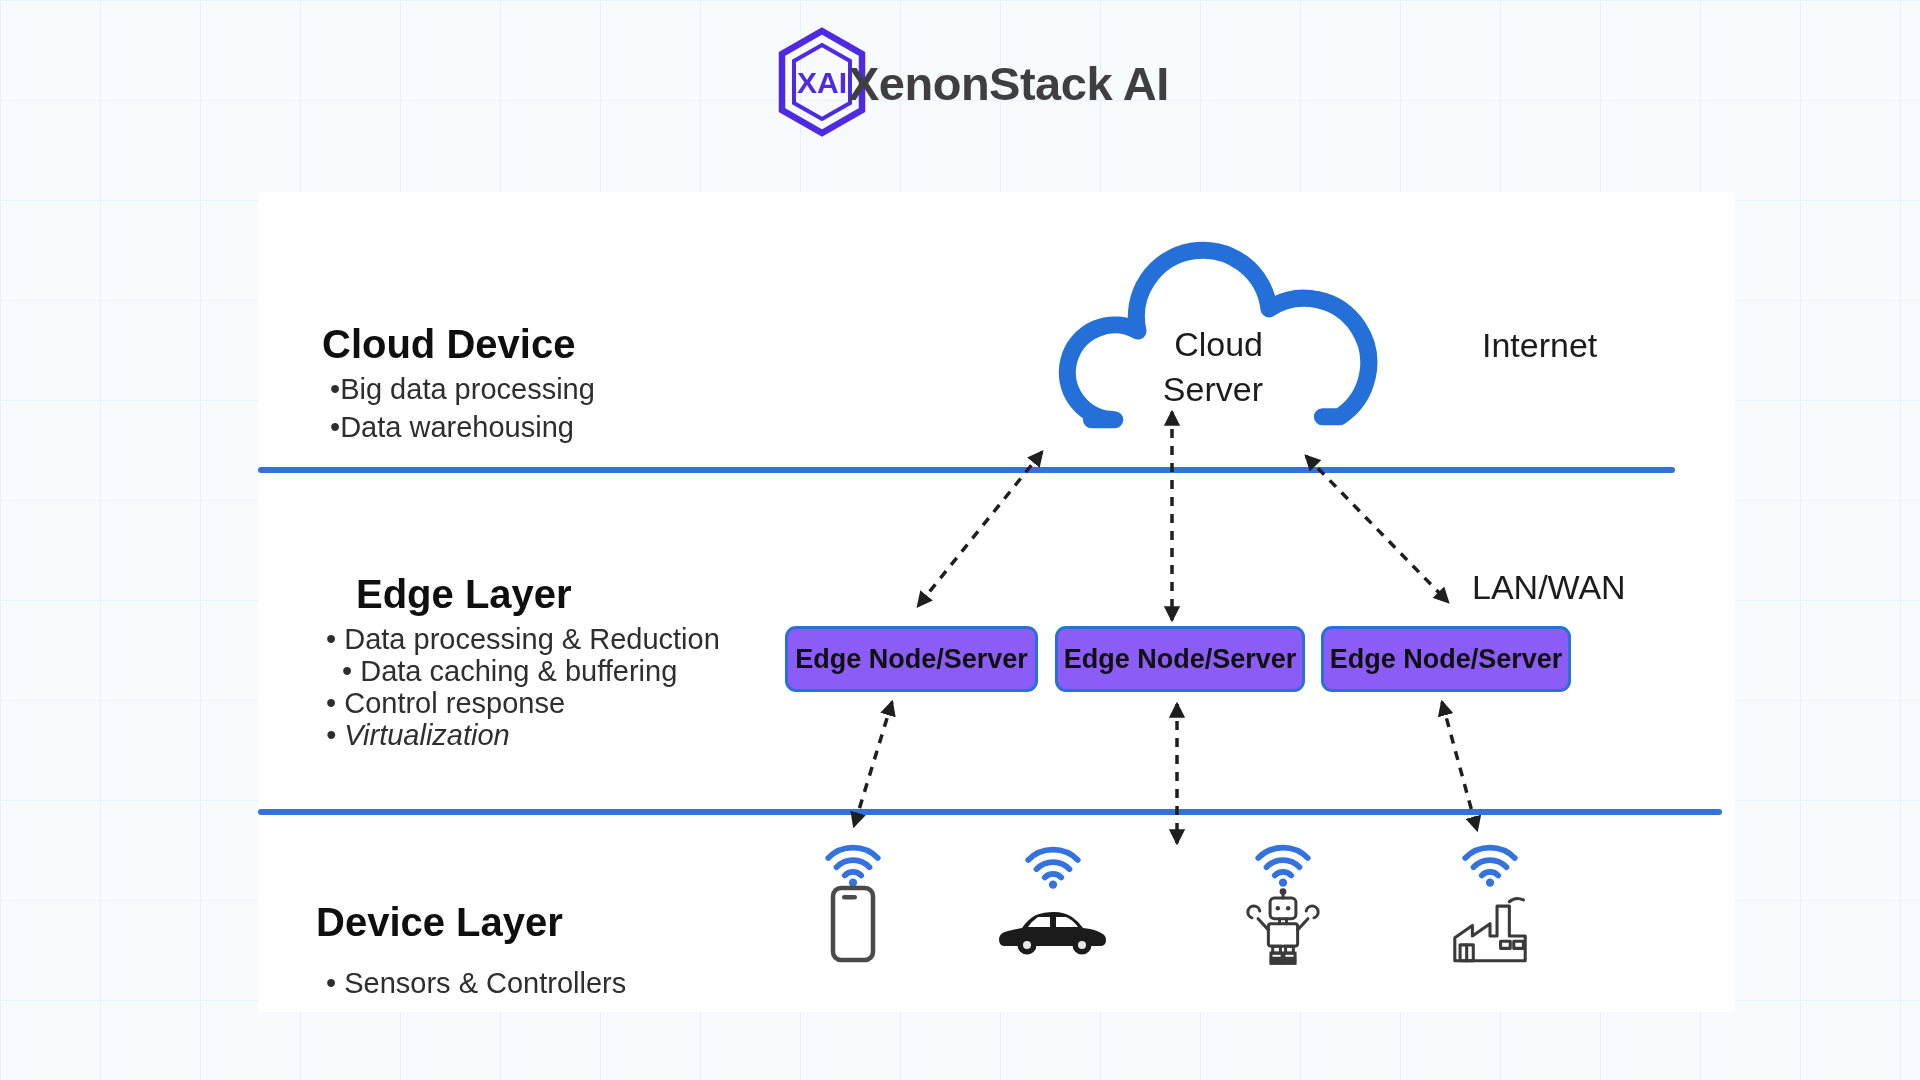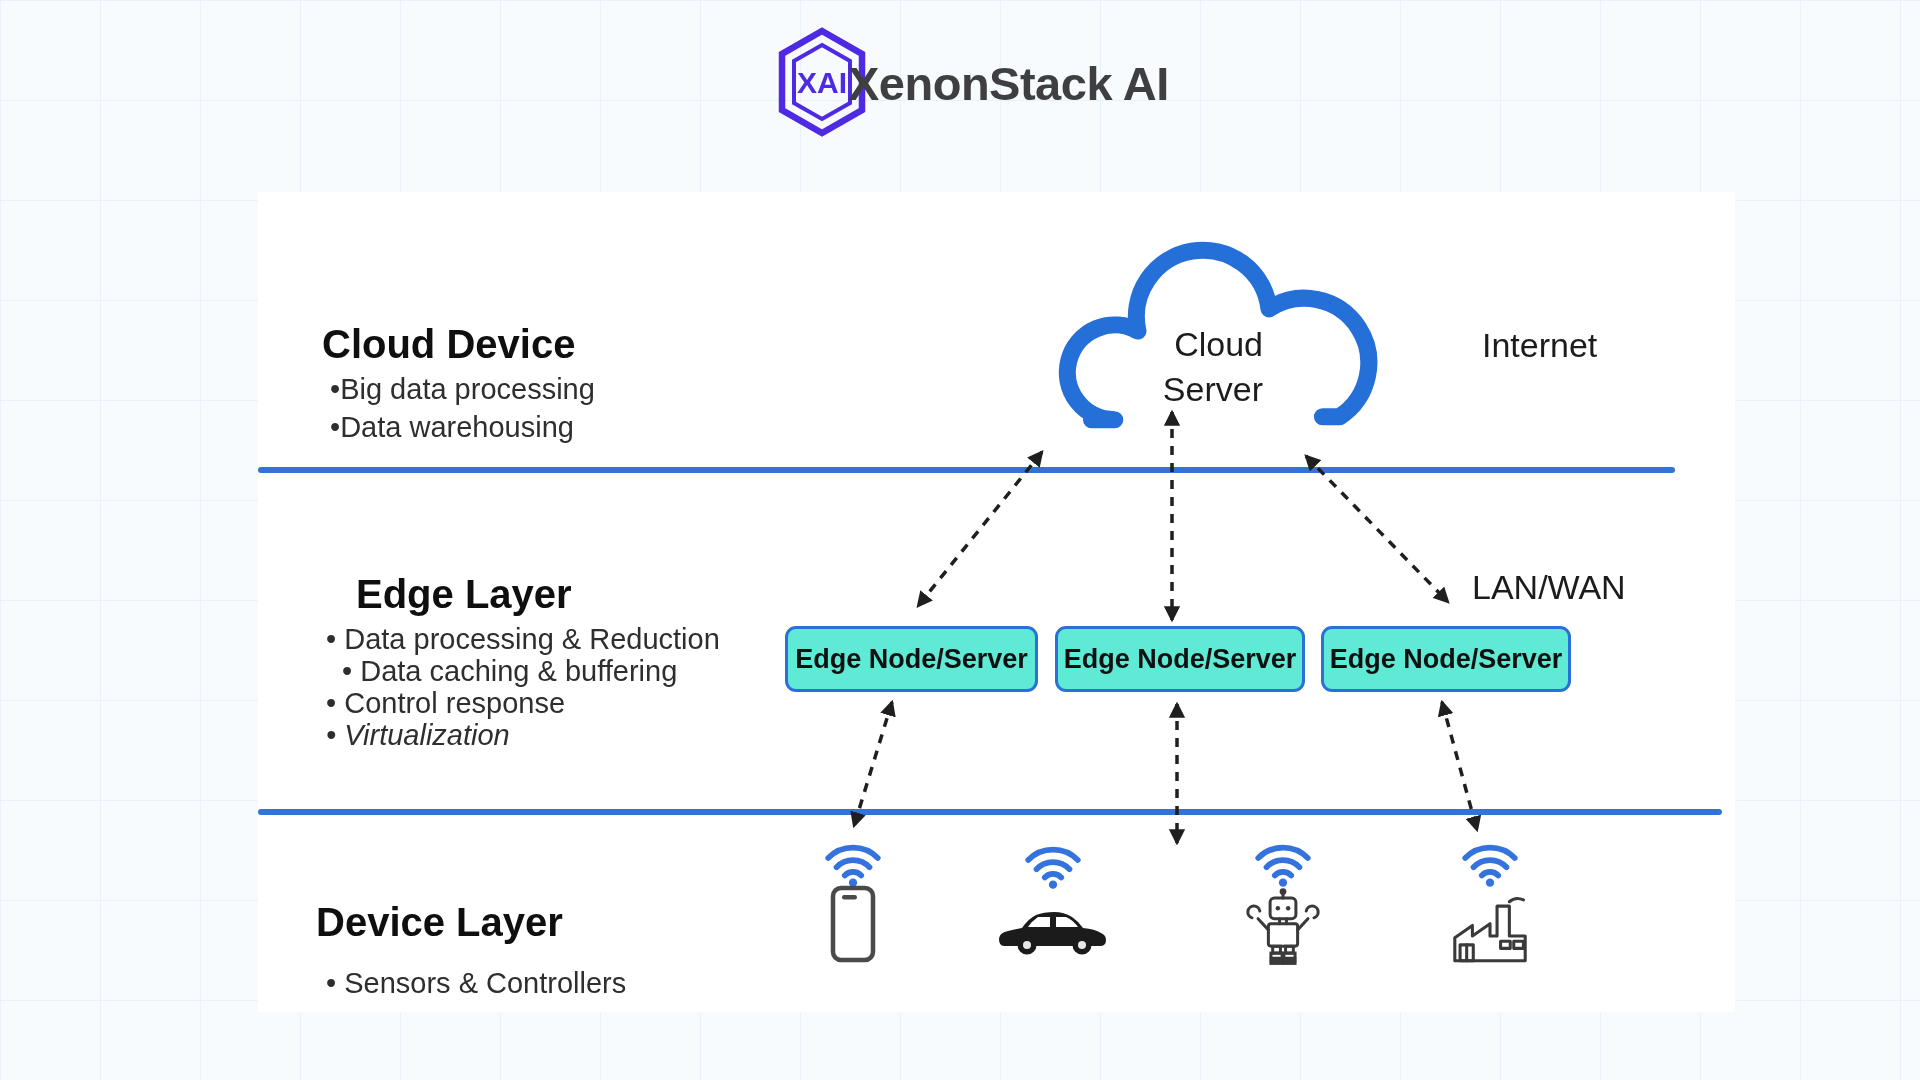--- a/index.html
+++ b/index.html
@@ -26,21 +26,21 @@
   .bullet{font-size:29px;color:#2e2e2e;line-height:39px;white-space:nowrap;}
   .net-label{font-size:34px;color:#1c1c1c;}
   .cloud-label{
     left:1063px;top:322px;width:200px;text-align:right;
     font-size:34px;line-height:45px;color:#1c1c1c;white-space:pre-line;
   }
   
   .divider{height:6px;background:#3273d9;border-radius:3px;}
   
   .edge-box{
-    top:626px;height:66px;border:3px solid #2b6fd9;border-radius:11px;background:#5eead4;
+    top:626px;height:66px;border:3px solid #2b6fd9;border-radius:11px;background:#8b5cf6;
     display:flex;align-items:center;justify-content:center;
     font-size:27px;font-weight:700;color:#101010;box-sizing:border-box;white-space:nowrap;
   }
   
   svg{display:block;overflow:visible;}
 </style>
 </head>
 <body>
 
 <div class="abs" style="left:768px;top:26px;width:108px;height:112px;">

